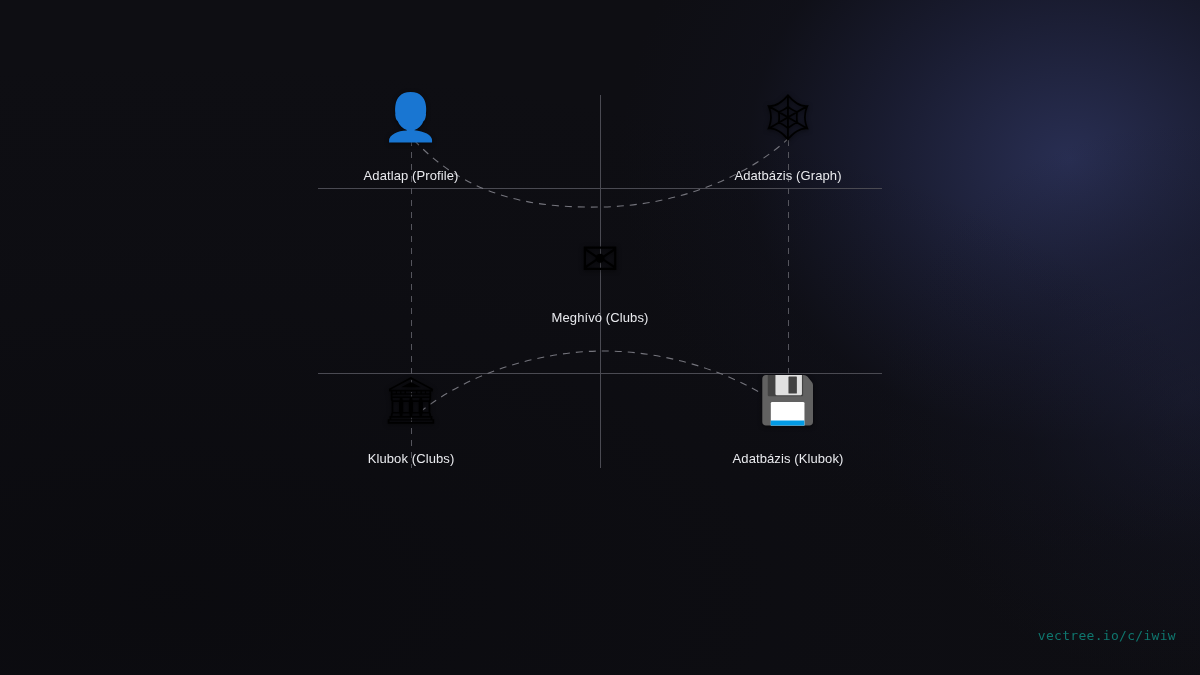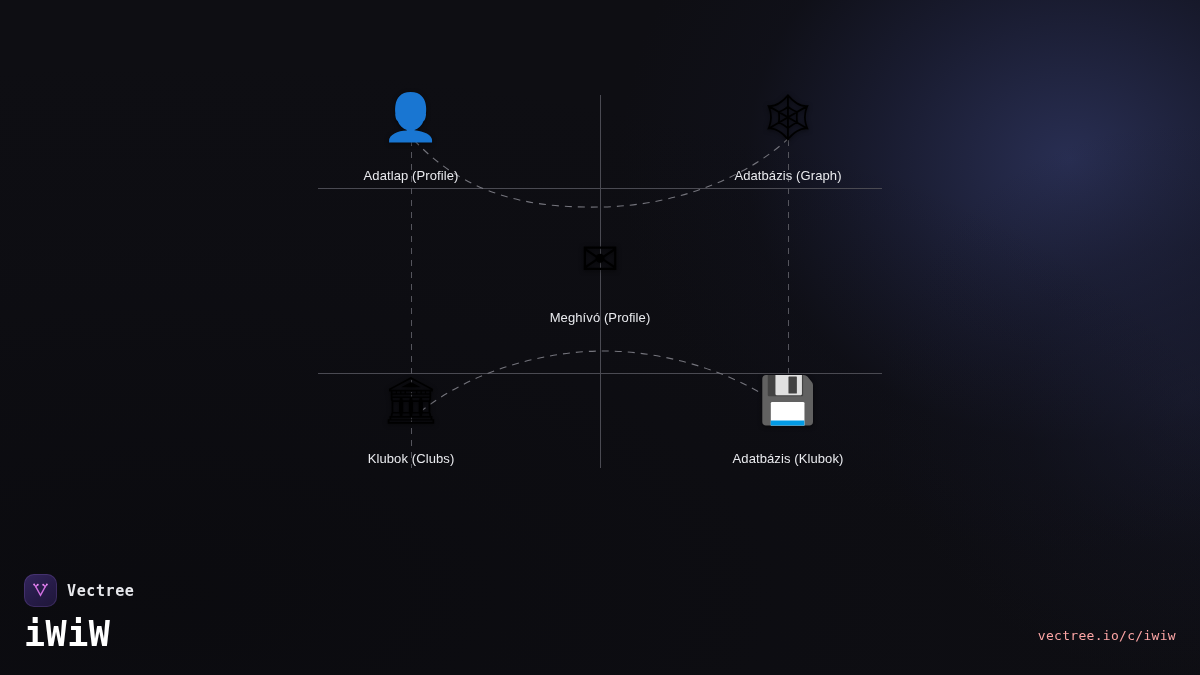--- a/index.html
+++ b/index.html
@@ -111,21 +111,21 @@
     color: #ffffff;
     letter-spacing: 0.5px;
     line-height: 40px;
   }
   #footer-url {
     position: absolute;
     right: 24px;
     bottom: 32px;
     font-family: "DejaVu Sans Mono", monospace;
     font-size: 13px;
-    color: #fca5a5;
+    color: #0f766e;
     letter-spacing: 0.3px;
     margin-top: 30px;
   }
 </style>
 </head>
 <body>
 
 <div id="stage">
 
   <div id="bg-glow-a"></div>
@@ -152,53 +152,30 @@
       <span class="caption">Adatlap (Profile)</span>
     </div>
 
     <div class="node" style="left:788px; top:88px;">
       <span class="glyph">🕸</span>
       <span class="caption">Adatbázis (Graph)</span>
     </div>
 
     <div class="node" style="left:600px; top:230px;">
       <span class="glyph">✉</span>
-      <span class="caption">Meghívó (Profile)</span>
+      <span class="caption">Meghívó (Clubs)</span>
     </div>
 
     <div class="node" style="left:411px; top:371px;">
       <span class="glyph">🏛</span>
       <span class="caption">Klubok (Clubs)</span>
     </div>
 
     <div class="node" style="left:788px; top:371px;">
       <span class="glyph">💾</span>
       <span class="caption">Adatbázis (Klubok)</span>
     </div>
   </div>
 
-  <div id="brand">
-    <div id="brand-row">
-      <div id="brand-mark">
-        <svg width="19" height="19" viewBox="0 0 24 24" aria-hidden="true">
-          <g fill="none" stroke="#d06fe0" stroke-width="1.8" stroke-linecap="round">
-            <path d="M6 7 L12 18 L18 7"></path>
-            <path d="M6 7 L4 4.6"></path>
-            <path d="M6 7 L8.3 4.9"></path>
-            <path d="M18 7 L20 4.6"></path>
-            <path d="M18 7 L15.7 4.9"></path>
-          </g>
-          <g fill="#e38bf0">
-            <circle cx="4" cy="4.3" r="1.15"></circle>
-            <circle cx="8.6" cy="4.6" r="1.15"></circle>
-            <circle cx="20" cy="4.3" r="1.15"></circle>
-            <circle cx="15.4" cy="4.6" r="1.15"></circle>
-          </g>
-        </svg>
-      </div>
-      <div id="brand-name">Vectree</div>
-    </div>
-    <div id="brand-title">iWiW</div>
-  </div>
 
   <div id="footer-url">vectree.io/c/iwiw</div>
 
 </div>
 
 </body></html>

